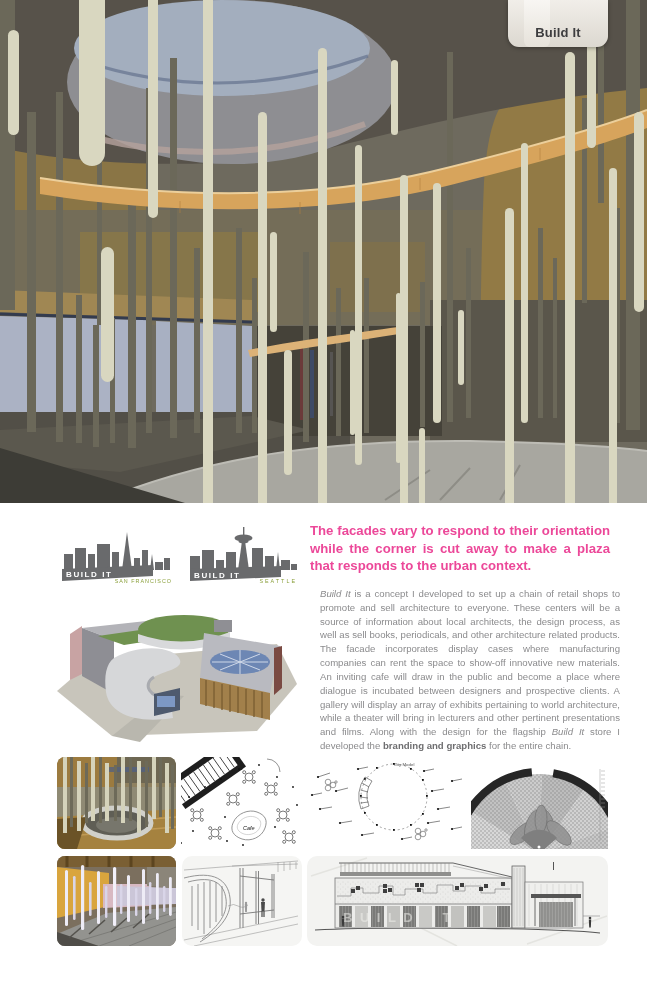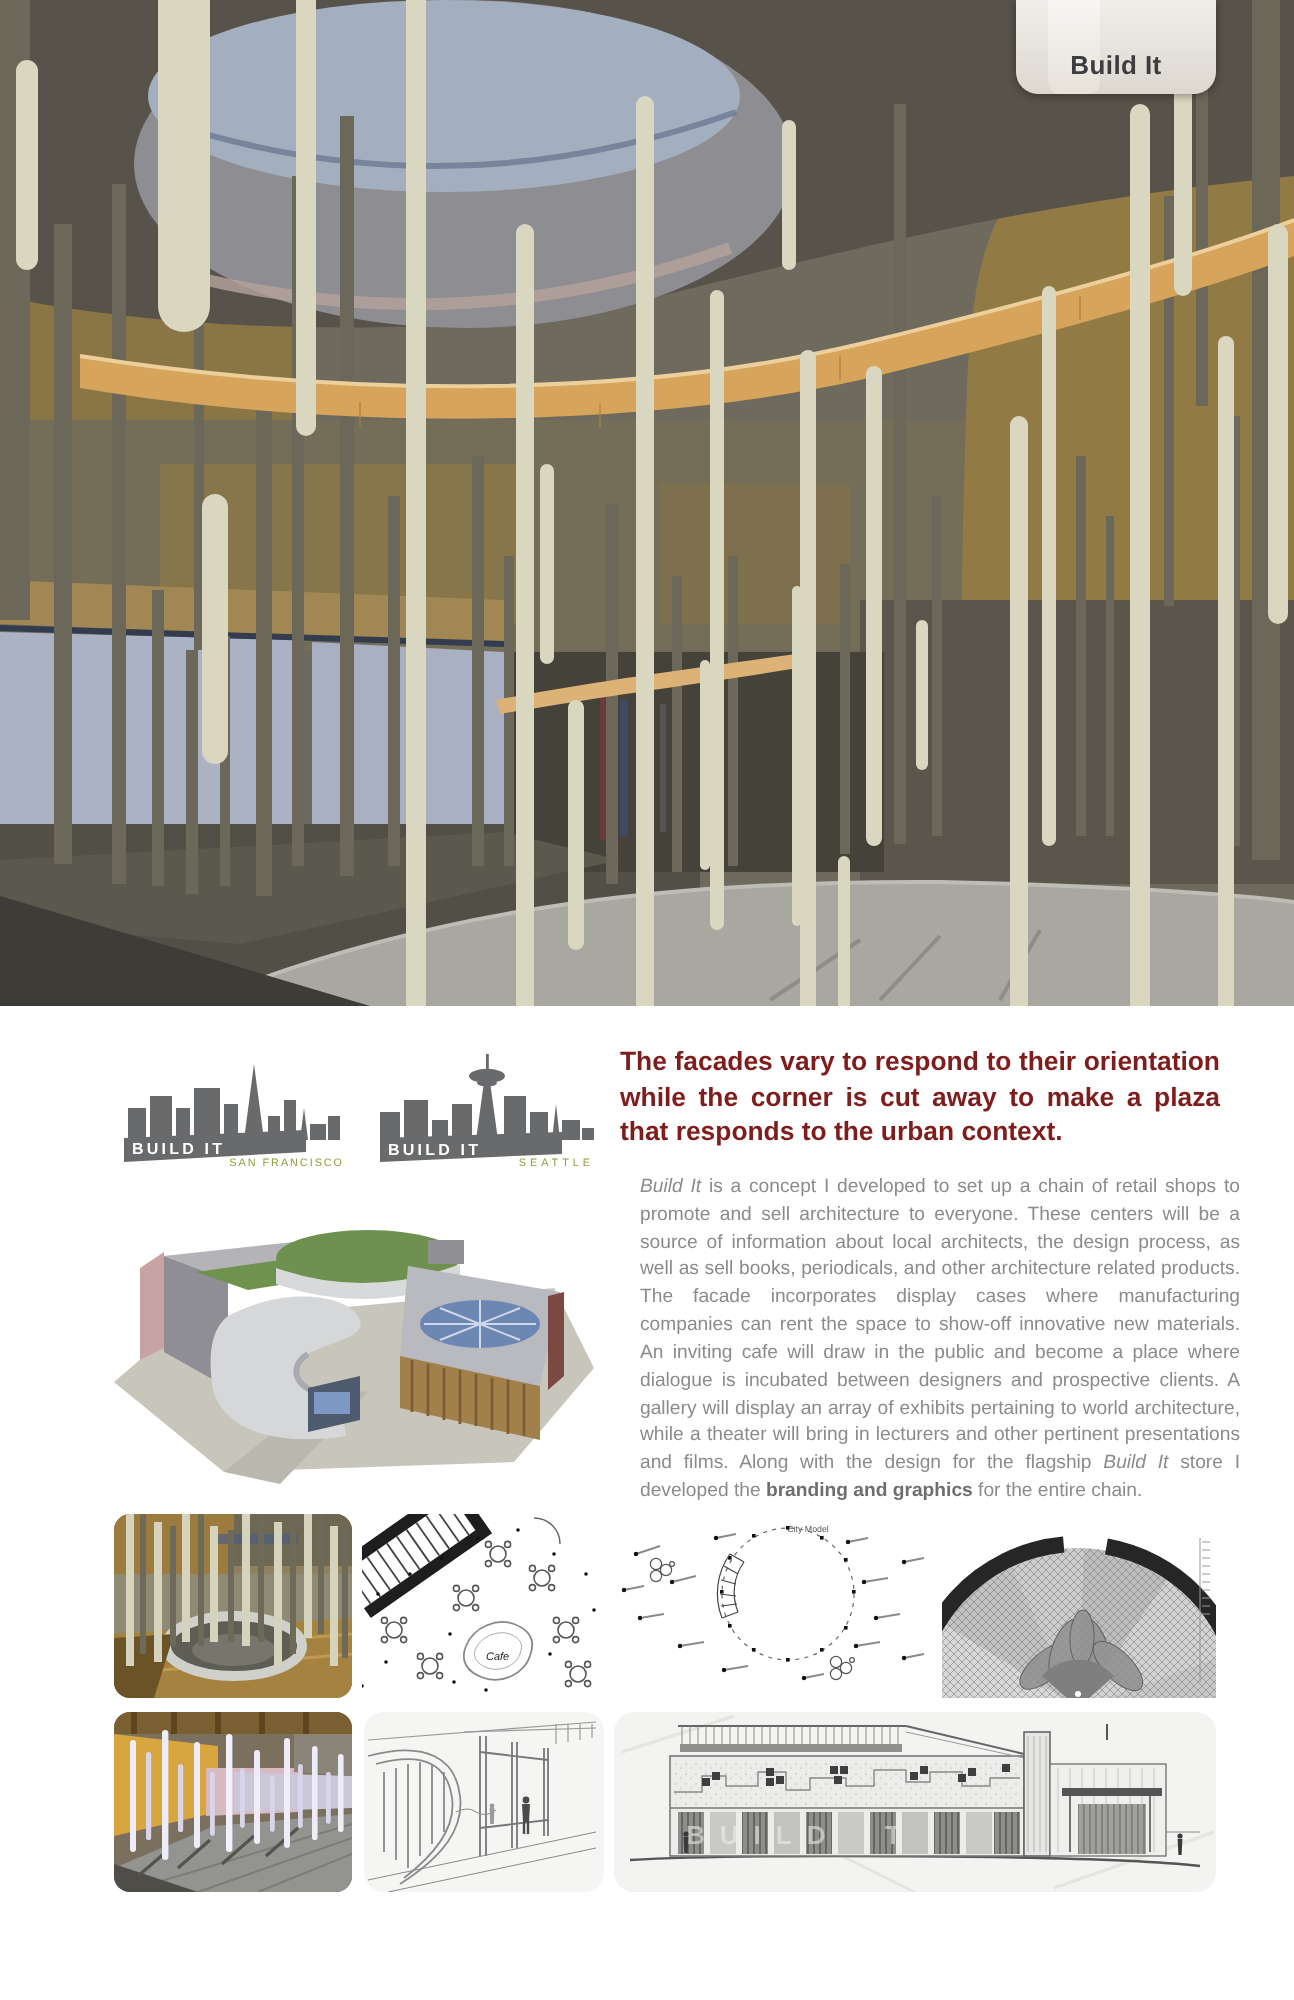--- a/index.html
+++ b/index.html
@@ -9,21 +9,21 @@
   
   .tab{position:absolute;left:508px;top:0;width:100px;height:47px;
        background:linear-gradient(180deg,#f1eee9,#dcd8d0);
        border-radius:0 0 11px 11px;box-shadow:0 1px 4px rgba(0,0,0,.35);
        display:flex;align-items:flex-end;justify-content:center;padding-bottom:7px;box-sizing:border-box;}
   .tab::before{content:"";position:absolute;left:16px;top:0;width:26px;height:100%;
        background:linear-gradient(180deg,#f8f6f3,#e6e2da);border-radius:0 0 6px 6px;}
   .tab span{position:relative;font-weight:bold;font-size:13px;color:#3d3d3f;letter-spacing:.2px;}
   
   .headline{position:absolute;left:310px;top:522px;width:300px;margin:0;
-       font-size:13.2px;line-height:1.33;font-weight:bold;color:#7f1d1d;text-align:justify;}
+       font-size:13.2px;line-height:1.33;font-weight:bold;color:#ec4899;text-align:justify;}
   .bodytext{position:absolute;left:320px;top:587px;width:300px;margin:0;
        font-size:9.6px;line-height:1.44;color:#8b8b8d;text-align:justify;}
   .bodytext .it{font-style:italic;} .bodytext .bd{font-weight:bold;color:#6e6e70;}
   
   .thumb{position:absolute;overflow:hidden;}
   .r8{border-radius:8px;} .r10{border-radius:10px;}
   svg{display:block;}
   text{font-family:"Liberation Sans",sans-serif;}
 </style>
 </head>

